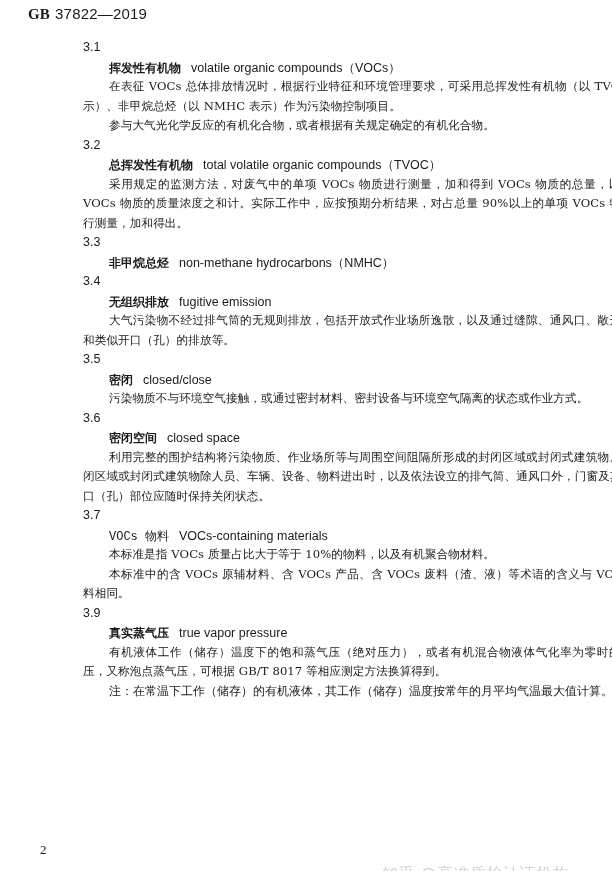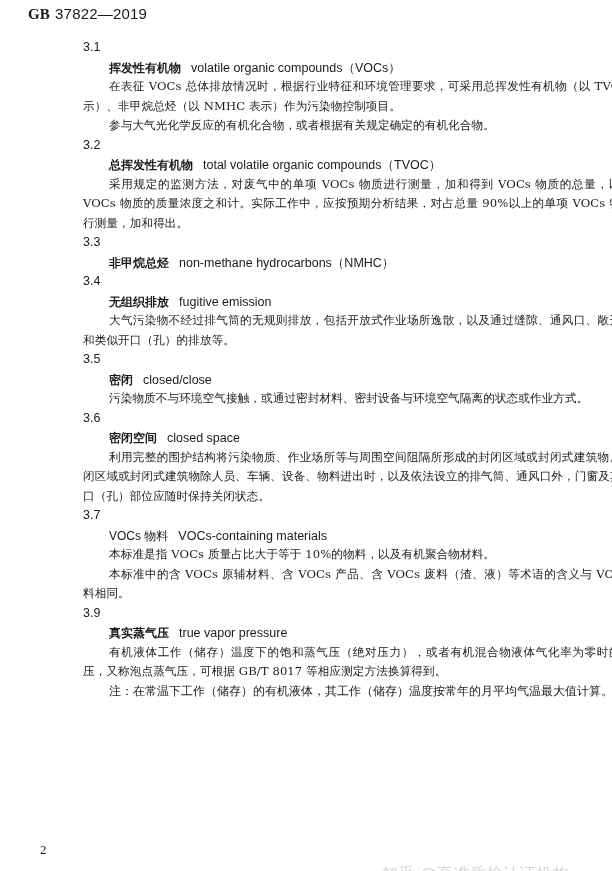--- a/index.html
+++ b/index.html
@@ -162,21 +162,21 @@
       <div class="sec-num">3.6</div>
       <div class="term">
         <span class="zh">密闭空间</span><span class="en">closed space</span>
       </div>
       <div class="para">利用完整的围护结构将污染物质、作业场所等与周围空间阻隔所形成的封闭区域或封闭式建筑物。该封闭区域或封闭式建筑物除人员、车辆、设备、物料进出时，以及依法设立的排气筒、通风口外，门窗及其他开口（孔）部位应随时保持关闭状态。</div>
     </div>
 
     <div>
       <div class="sec-num">3.7</div>
       <div class="term">
-        <span class="zh" style="font-family:Liberation Sans, sans-serif; font-weight:normal;text-align:center;">VOCs 物料</span><span class="en">VOCs-containing materials</span>
+        <span class="zh" style="font-family:Liberation Mono, monospace; font-weight:normal;text-align:center;">VOCs 物料</span><span class="en">VOCs-containing materials</span>
       </div>
       <div class="para">本标准是指 VOCs 质量占比大于等于 10%的物料，以及有机聚合物材料。</div>
       <div class="para">本标准中的含 VOCs 原辅材料、含 VOCs 产品、含 VOCs 废料（渣、液）等术语的含义与 VOCs 物料相同。</div>
     </div>
 
 
     <div>
       <div class="sec-num">3.9</div>
       <div class="term">
         <span class="zh">真实蒸气压</span><span class="en">true vapor pressure</span>

